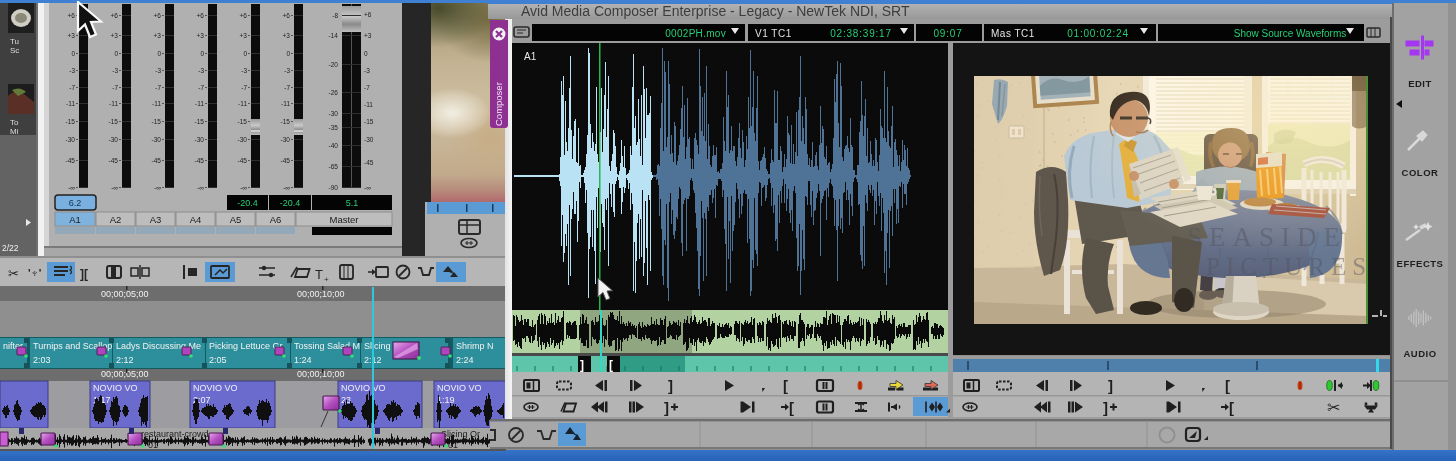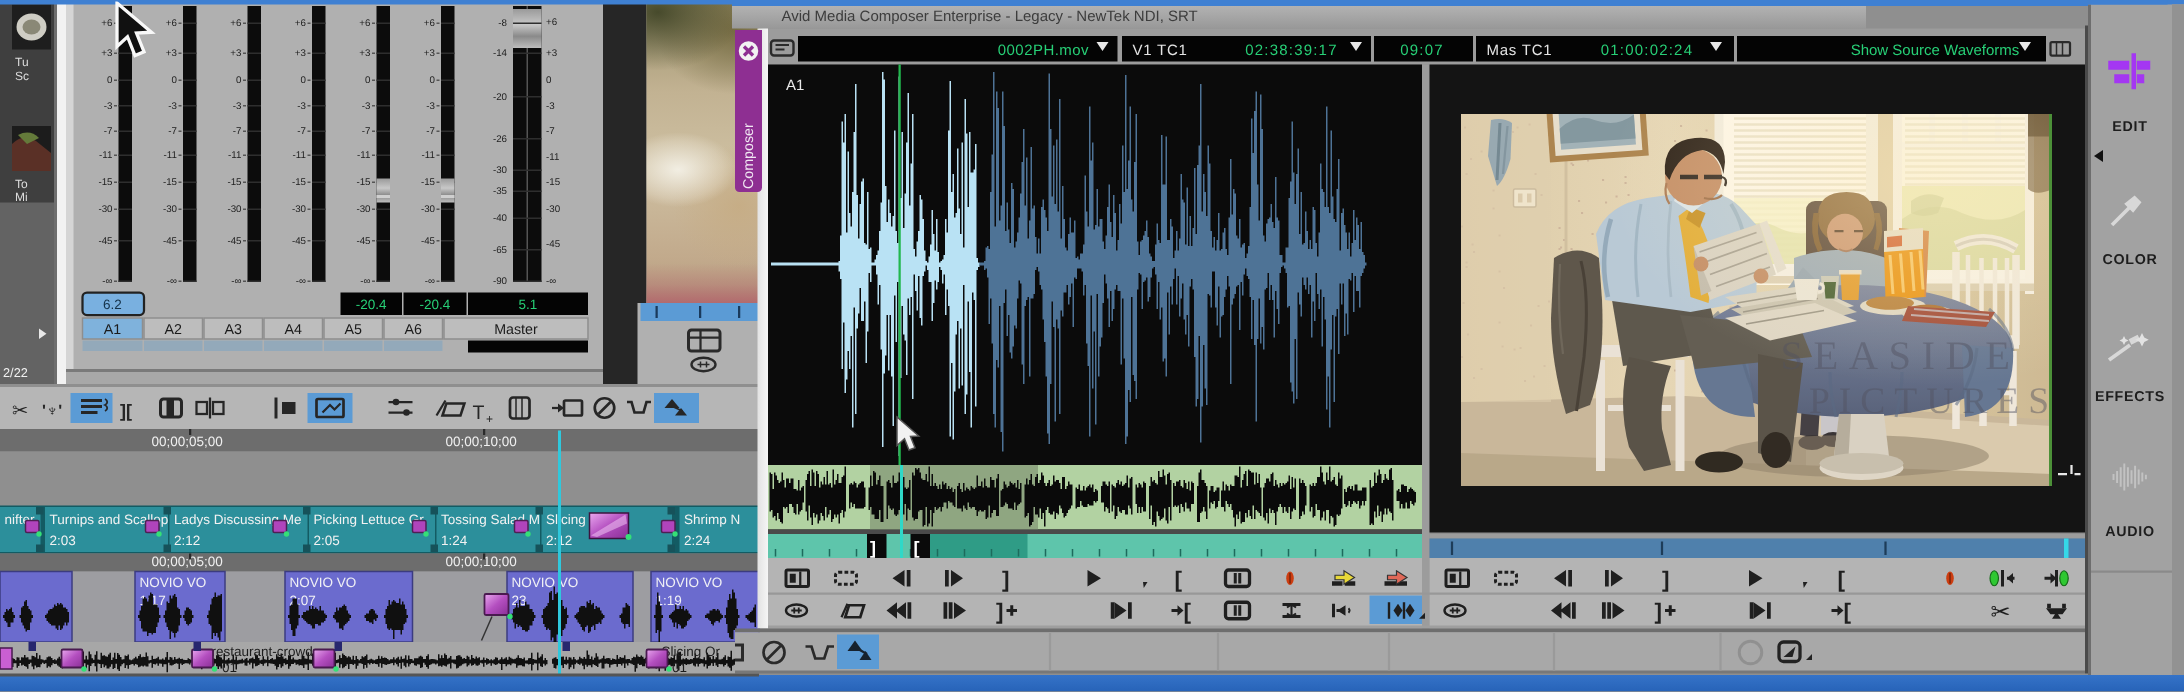--- a/index.html
+++ b/index.html
@@ -480,21 +480,21 @@
  background:
  radial-gradient(50px 32px at 28% 56%, rgba(248,246,238,0.85), rgba(240,234,220,0.3) 60%, transparent 78%),
  radial-gradient(75px 52px at 10% 4%, rgba(66,70,40,0.95), transparent 75%),
  radial-gradient(70px 55px at 80% 10%, rgba(110,100,58,0.85), transparent 78%),
  linear-gradient(0deg, rgba(178,102,108,0.9) 0%, rgba(178,102,108,0.35) 6%, transparent 13%),
  radial-gradient(55px 52px at 82% 68%, rgba(198,172,132,0.9), transparent 80%),
  linear-gradient(180deg, #99906a, #c2b292 30%, #cec0a2 55%, #c2aa8c 85%, #b69a80)"></div>
 <div class="abs" style="left:0;top:0;width:1456px;height:3px;background:#3f80d2"></div>
 <div class="abs" style="left:988px;top:0;width:48px;height:3px;background:#5a55c8"></div>
 <div class="abs" style="left:488px;top:0;width:960px;height:4px;background:#3f80d2"></div>
-<div class="abs" style="left:488px;top:4px;width:756px;height:15px;background:linear-gradient(180deg,#b2b2b2,#989898);color:#3d3d3d;font-size:10px;line-height:15px;padding-left:33px;box-sizing:border-box">Avid Media Composer Enterprise - Legacy - NewTek NDI, SRT</div>
+<div class="abs" style="left:488px;top:4px;width:904px;height:15px;background:linear-gradient(180deg,#b2b2b2,#989898);color:#3d3d3d;font-size:14px;line-height:15px;padding-left:33px;box-sizing:border-box">Avid Media Composer Enterprise - Legacy - NewTek NDI, SRT</div>
 <div class="abs" style="left:508px;top:19px;width:884px;height:24px;background:#9c9c9c"></div>
 <div class="abs" style="left:512px;top:43px;width:436px;height:312px;background:#0b0b0b"></div>
 <div class="abs" style="left:948px;top:43px;width:5px;height:376px;background:#9c9c9c"></div>
 <div class="abs" style="left:953px;top:43px;width:437px;height:312px;background:#141414"></div>
 <div class="abs" style="left:505px;top:19px;width:7px;height:400px;background:linear-gradient(90deg,#e2e2e2,#f5f5f5)"></div>
 <div class="abs" style="left:1390px;top:17px;width:2px;height:432px;background:#4a4a4a"></div>
 <svg class="abs" style="left:0;top:0" width="1456" height="461">
     <rect x="514" y="27" width="15" height="10" rx="2" fill="none" stroke="#2a2a2a" stroke-width="1.6"></rect>
     <path d="M517 30h9M517 33h6" stroke="#2a2a2a" stroke-width="1.2"></path>
     <rect x="532" y="24" width="213" height="17" fill="#040404"></rect>

